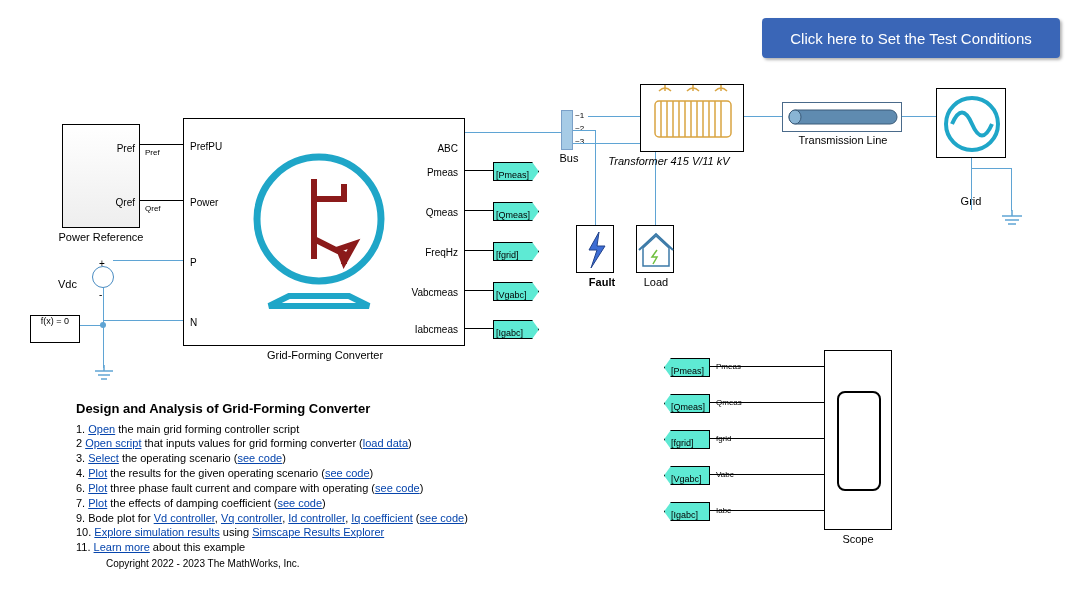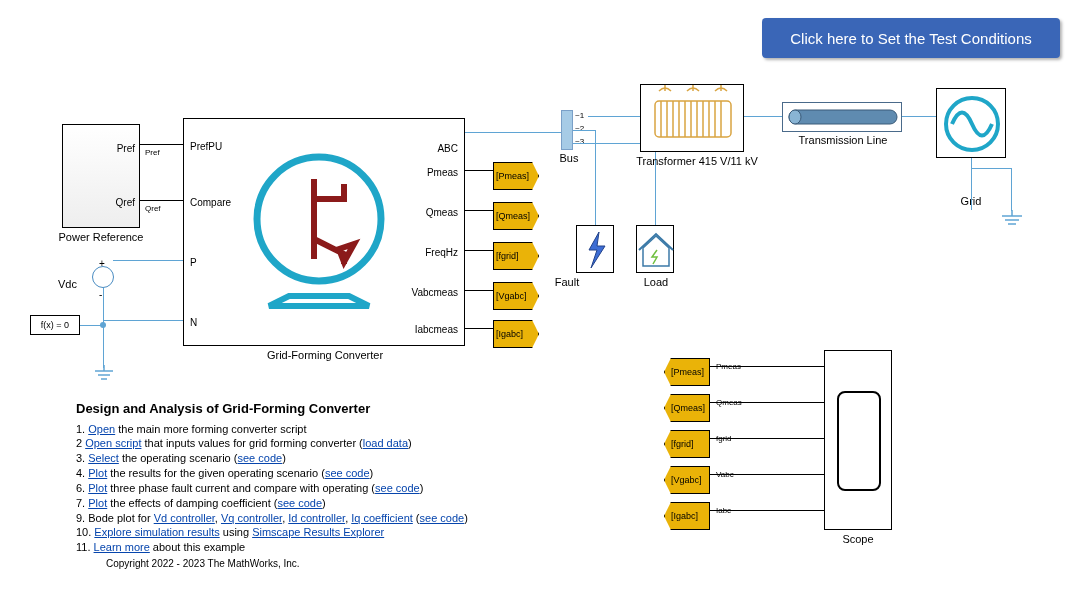--- a/index.html
+++ b/index.html
@@ -30,26 +30,26 @@
   }
   .wire {
     position: absolute;
     background: #000;
   }
   .wire-blue { background: #5fa4d4; }
   .wire-h { height: 1px; }
   .wire-v { width: 1px; }
   .tag {
     position: absolute;
-    height: 28px;
+    height: 19px;
     border: 1px solid #000;
-    background: #eab308;
+    background: #5eead4;
     font-size: 9px;
     display: flex;
-    align-items: center;
+    align-items: flex-end;
     padding: 0 6px 0 2px;
     clip-path: polygon(0 0, 85% 0, 100% 50%, 85% 100%, 0 100%);
   }
   .tag-left {
     clip-path: polygon(15% 0, 100% 0, 100% 100%, 15% 100%, 0 50%);
     padding: 0 2px 0 6px;
   }
   a { color: #0645ad; text-decoration: underline; cursor: pointer; }
   .banner {
     position: absolute;
@@ -103,21 +103,21 @@
 </div>
 <div class="label" style="left:50px; top:231px; width:102px;">Power Reference</div>
 
 <div class="wire wire-h" style="left:140px; top:144px; width:43px;"></div>
 <div class="wire wire-h" style="left:140px; top:200px; width:43px;"></div>
 <span class="port-text" style="left:145px; top:148px; font-size:8px;">Pref</span>
 <span class="port-text" style="left:145px; top:204px; font-size:8px;">Qref</span>
 
 <div class="block" style="left:183px; top:118px; width:282px; height:228px;">
   <span class="port-text" style="left:6px; top:22px;">PrefPU</span>
-  <span class="port-text" style="left:6px; top:78px;">Compare</span>
+  <span class="port-text" style="left:6px; top:78px;">Power</span>
   <span class="port-text" style="left:6px; top:138px;">P</span>
   <span class="port-text" style="left:6px; top:198px;">N</span>
 
   <span class="port-text" style="right:6px; top:10px;margin-top:14px;">ABC</span>
   <span class="port-text" style="right:6px; top:48px;">Pmeas</span>
   <span class="port-text" style="right:6px; top:88px;">Qmeas</span>
   <span class="port-text" style="right:6px; top:128px;">FreqHz</span>
   <span class="port-text" style="right:6px; top:168px;">Vabcmeas</span>
   <span class="port-text" style="right:6px; top:205px;">Iabcmeas</span>
 
@@ -153,21 +153,21 @@
 <div class="wire wire-h" style="left:465px; top:328px; width:28px;"></div>
 <div class="tag" style="left:493px; top:320px; width:46px;">
     <span>[Igabc]</span>
   </div>
 
 <div style="position:absolute; left:92px; top:266px; width:22px; height:22px; border:1px solid #4a8cc2; border-radius:50%; background:#fff;"></div>
 <span class="port-text" style="left:99px; top:258px; color:#000;">+</span>
 <span class="port-text" style="left:99px; top:289px; color:#000;">-</span>
 <div class="label" style="left:58px; top:278px;">Vdc</div>
 
-<div class="block" style="left:30px; top:315px; width:50px; height:20px; font-size:9px; display:flex; align-items:center; justify-content:center;">
+<div class="block" style="left:30px; top:315px; width:50px; height:28px; font-size:9px; display:flex; justify-content:center;">
   <span>f(x) = 0</span>
 </div>
 
 <div class="wire wire-h wire-blue" style="left:113px; top:260px; width:70px;"></div>
 <div class="wire wire-v wire-blue" style="left:103px; top:288px; height:80px;"></div>
 <div class="wire wire-h wire-blue" style="left:103px; top:320px; width:80px;"></div>
 <div class="wire wire-h wire-blue" style="left:80px; top:325px; width:23px;"></div>
 <div style="position:absolute; left:100px; top:322px; width:6px; height:6px; background:#5fa4d4; border-radius:50%;"></div>
 
 <svg style="position:absolute; left:93px; top:365px;" width="22" height="18">
@@ -190,21 +190,21 @@
 <div class="wire wire-v wire-blue" style="left:595px; top:130px; height:95px;"></div>
 <div class="wire wire-h wire-blue" style="left:573px; top:130px; width:22px;"></div>
 <div class="wire wire-h wire-blue" style="left:573px; top:143px; width:83px;"></div>
 <div class="wire wire-v wire-blue" style="left:655px; top:143px; height:82px;"></div>
 
 <div class="fault-block" style="left:576px; top:225px; width:38px; height:48px;">
   <svg width="38" height="48">
     <path d="M22 6 L12 24 L20 24 L14 42 L28 20 L20 20 Z" fill="#3d6dd4" stroke="#23438a"></path>
   </svg>
 </div>
-<div class="label" style="left:549px; top:276px; width:36px;">Fault</div>
+<div class="label" style="left:584px; top:276px; width:36px;font-weight:bold;">Fault</div>
 
 <div class="load-block" style="left:636px; top:225px; width:38px; height:48px;">
   <svg width="38" height="48">
     <path d="M6 22 L19 10 L32 22 L32 40 L6 40 Z" fill="#fff" stroke="#3c7aa8" stroke-width="1.5"></path>
     <path d="M2 24 L19 8 L36 24" fill="none" stroke="#3c7aa8" stroke-width="2"></path>
     <path d="M20 24 L15 31 L20 31 L16 38" fill="none" stroke="#6fbf3f" stroke-width="1.5"></path>
   </svg>
 </div>
 <div class="label" style="left:638px; top:276px; width:36px;">Load</div>
 
@@ -221,21 +221,21 @@
       <line x1="44" y1="16" x2="44" y2="52"></line>
         <line x1="50" y1="16" x2="50" y2="52"></line>
       <line x1="56" y1="16" x2="56" y2="52"></line>
         <line x1="62" y1="16" x2="62" y2="52"></line>
       <line x1="68" y1="16" x2="68" y2="52"></line>
         <line x1="74" y1="16" x2="74" y2="52"></line>
       <line x1="80" y1="16" x2="80" y2="52"></line>
     </g>
   </svg>
 </div>
-<div class="label" style="left:622px; top:155px; width:150px;">Transformer 415 V/11 kV</div>
+<div class="label" style="left:594px; top:155px; width:150px;font-style:italic;">Transformer 415 V/11 kV</div>
 
 <div class="wire wire-h wire-blue" style="left:744px; top:116px; width:38px;"></div>
 
 <div class="tline-block" style="left:782px; top:102px; width:120px; height:30px; border:1px solid #4a6a8a; border-radius:0; display:flex; align-items:center;">
   <svg width="120" height="30">
     <rect x="6" y="8" width="108" height="14" rx="7" fill="#5f8bb0" stroke="#3a5a78"></rect>
     <ellipse cx="12" cy="15" rx="6" ry="7" fill="#89b4d4" stroke="#3a5a78"></ellipse>
   </svg>
 </div>
 <div class="label" style="left:790px; top:134px; width:106px;">Transmission Line</div>
@@ -292,21 +292,21 @@
 <div class="tag tag-left" style="left:664px; top:502px; width:46px;">
     <span>[Igabc]</span>
   </div>
 <span class="port-text" style="left:716px; top:506px; font-size:8px;">Iabc</span>
 <div class="wire wire-h" style="left:710px; top:510px; width:114px;"></div>
 
 <div class="instructions" style="left:76px; top:400px; width:520px;">
   <div class="title">Design and Analysis of Grid-Forming Converter</div>
   <div>
     <span>1.</span>
-    <a>Open</a><span> the main more forming converter script</span>
+    <a>Open</a><span> the main grid forming controller script</span>
   </div>
   <div>
     <span>2</span>
     <a>Open script</a><span> that inputs values for grid forming converter (</span><a>load data</a><span>)</span>
   </div>
   <div>
     <span>3.</span>
     <a>Select</a><span> the operating scenario (</span><a>see code</a><span>)</span>
   </div>
   <div>

